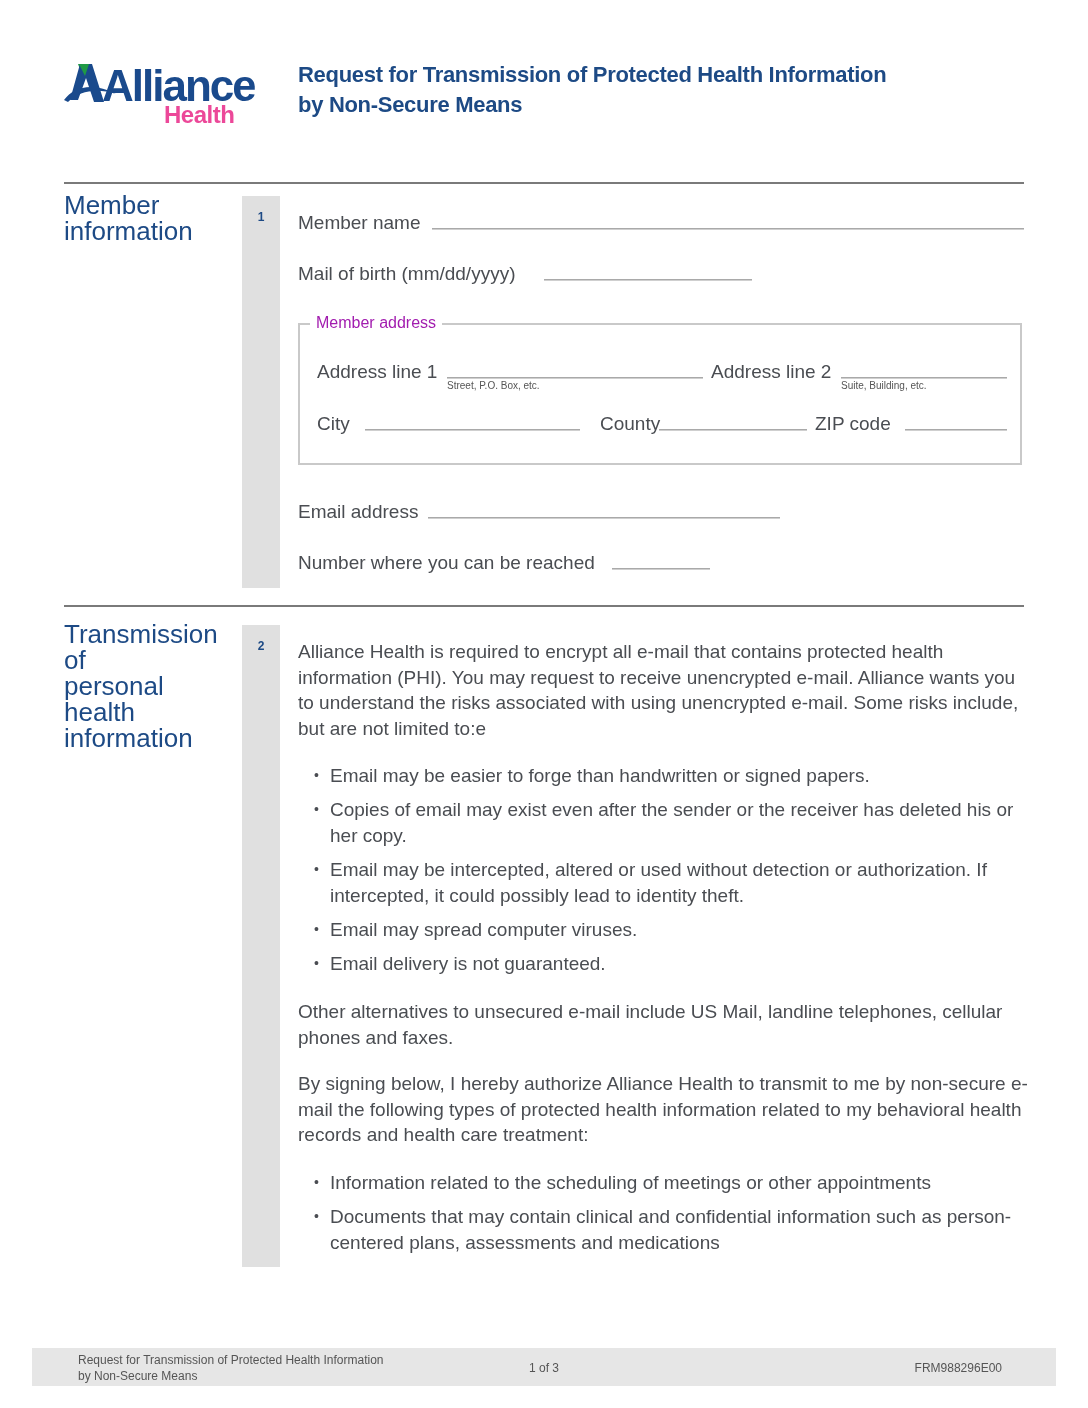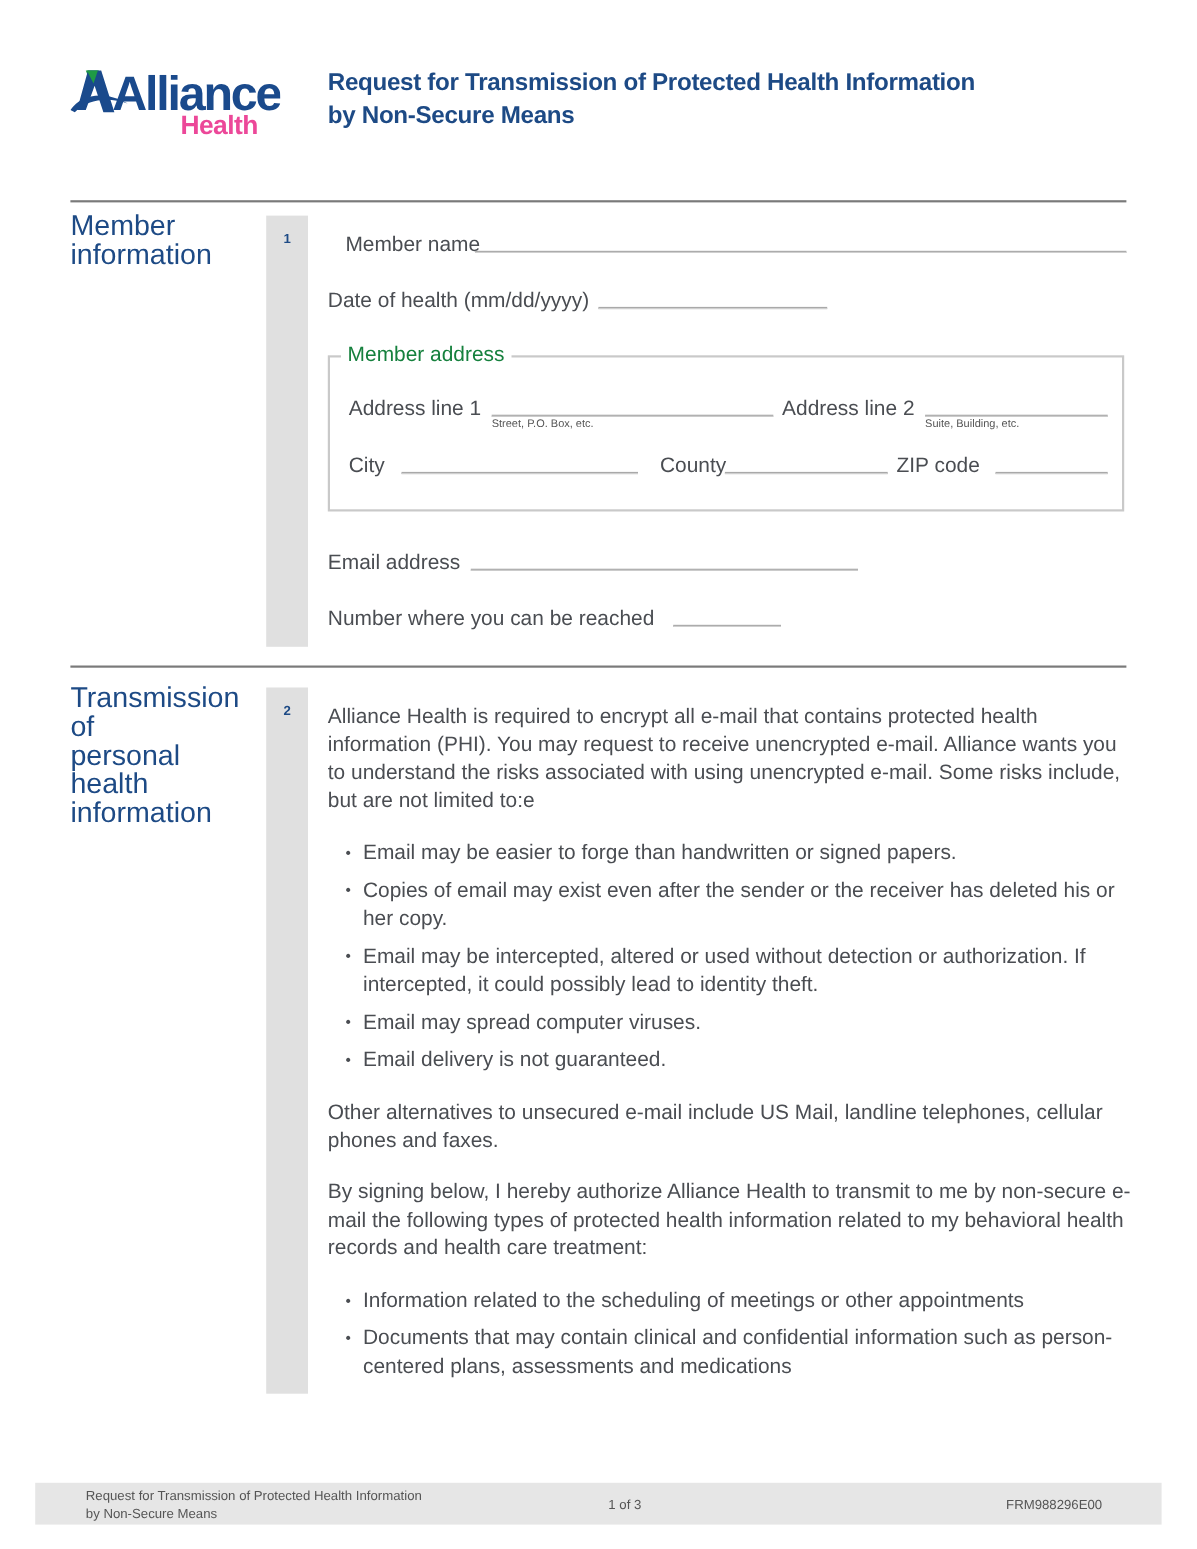--- a/index.html
+++ b/index.html
@@ -48,41 +48,41 @@
     .field { font-size: 19px; line-height: 24px; color: #4a4d52; white-space: nowrap; }
     .line { position: absolute; height: 1px; background: #a9a9a9; border-bottom: 1px solid #cfcfcf; }
     .hint { position: absolute; font-size: 10px; color: #555; white-space: nowrap; }
 
     .fieldset {
       left: 298px; top: 323px; width: 724px; height: 142px;
       border: 2px solid #c9c9c9; box-sizing: border-box;
     }
     .legend {
       position: absolute; left: 10px; top: -14px; background: #fff; padding: 0 6px 0 6px;
-      font-size: 19px; line-height: 24px; color: #15803d; white-space: nowrap;
+      font-size: 16px; line-height: 24px; color: #a21caf; white-space: nowrap;
     }
 
     
     .para { left: 298px; width: 730px; font-size: 19px; line-height: 25.7px; color: #4a4d52; }
     .bullets { left: 314px; width: 714px; margin: 0; padding: 0; list-style: none; }
     .bullets li {
       position: relative; padding-left: 16px; font-size: 19px; line-height: 25.7px;
       color: #4a4d52; margin-bottom: 8.5px;
     }
     .bullets li .dot {
       position: absolute; left: 0; top: 0; font-size: 14px;
     }
 
     
     .footer {
       left: 32px; top: 1348px; width: 1024px; height: 38px; background: #e6e6e6;
       font-size: 12px; color: #555;
     }
     .footer .f-left { position: absolute; left: 46px; top: 4px; line-height: 16px; }
-    .footer .f-mid { position: absolute; left: 497px; top: 12px; line-height: 16px; margin-left: 24px; }
+    .footer .f-mid { position: absolute; left: 497px; top: 12px; line-height: 16px; }
     .footer .f-right { position: absolute; right: 54px; top: 12px; line-height: 16px; }
   </style>
 </head>
 <body>
 
 <div class="abs logo">
   <svg class="logo-swoosh" width="60" height="50" viewBox="0 0 60 50">
     <polygon points="14,4 26,4 20,20" fill="#1f9a45"></polygon>
     <path d="M0,40 C10,26 30,22 52,34 C34,28 16,30 4,42 Z" fill="#1a4a8c"></path>
     <polygon points="16,4 28,4 40,42 30,42 22,18 14,40 6,40" fill="#1a4a8c"></polygon>
@@ -102,24 +102,24 @@
 <div class="abs rule" style="top:182px;"></div>
 
 <div class="abs sec-label" style="top:192px;">
   <div>Member</div>
   <div>information</div>
 </div>
 <div class="abs sec-bar" style="top:196px; height:392px;">
   <div class="sec-num" style="top:14px;">1</div>
 </div>
 
-<div class="abs field" style="left:298px; top:211px;margin-left:16px;">Member name</div>
+<div class="abs field" style="left:298px; top:211px;">Member name</div>
 <div class="line" style="left:432px; top:228px; width:592px;"></div>
 
-<div class="abs field" style="left:298px; top:262px;">Date of health (mm/dd/yyyy)</div>
+<div class="abs field" style="left:298px; top:262px;">Mail of birth (mm/dd/yyyy)</div>
 <div class="line" style="left:544px; top:279px; width:208px;"></div>
 
 <div class="abs fieldset">
   <div class="legend">Member address</div>
 
   <div class="abs field" style="left:17px; top:35px;">Address line 1</div>
   <div class="line" style="left:147px; top:52px; width:256px;"></div>
   <div class="hint" style="left:147px; top:55px;">Street, P.O. Box, etc.</div>
 
   <div class="abs field" style="left:411px; top:35px;">Address line 2</div>

